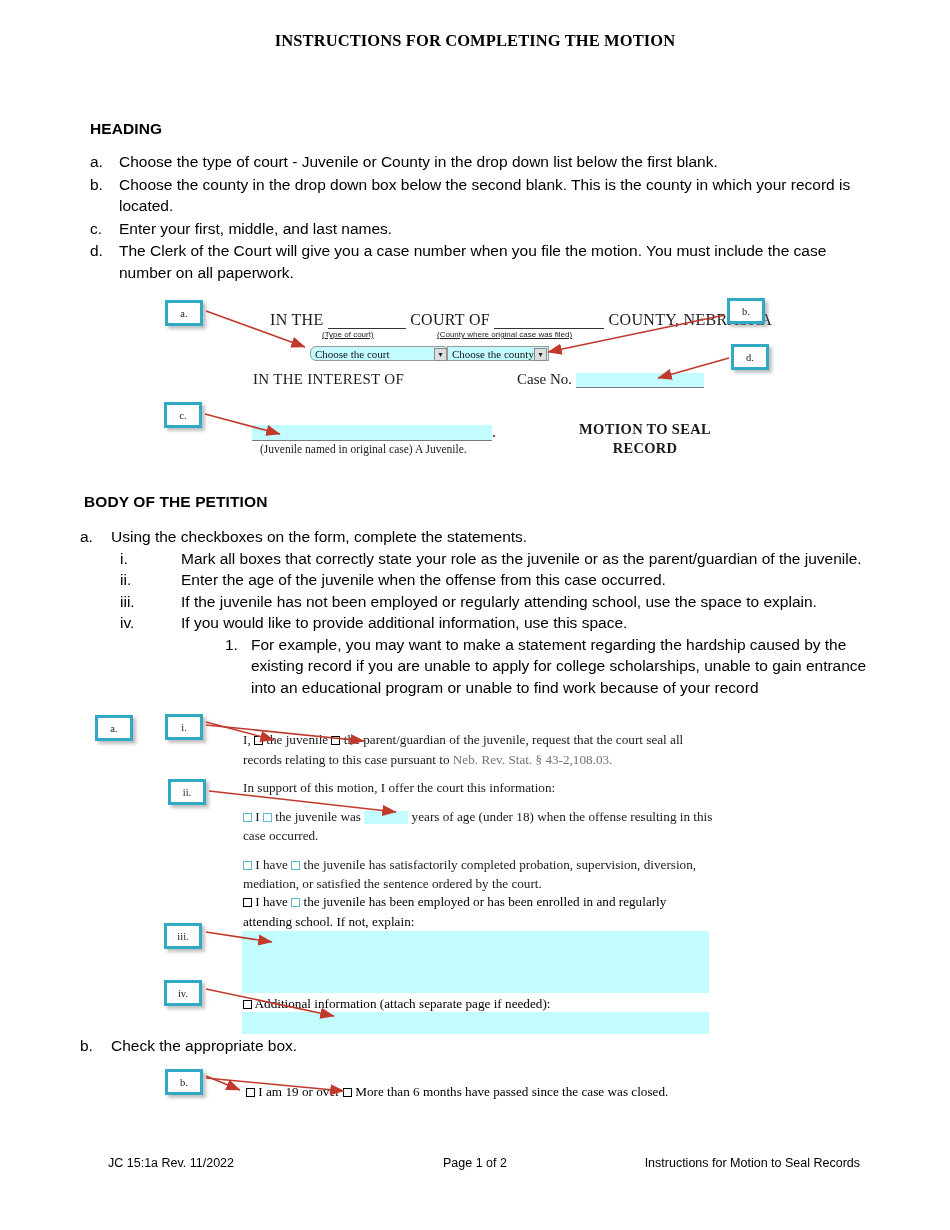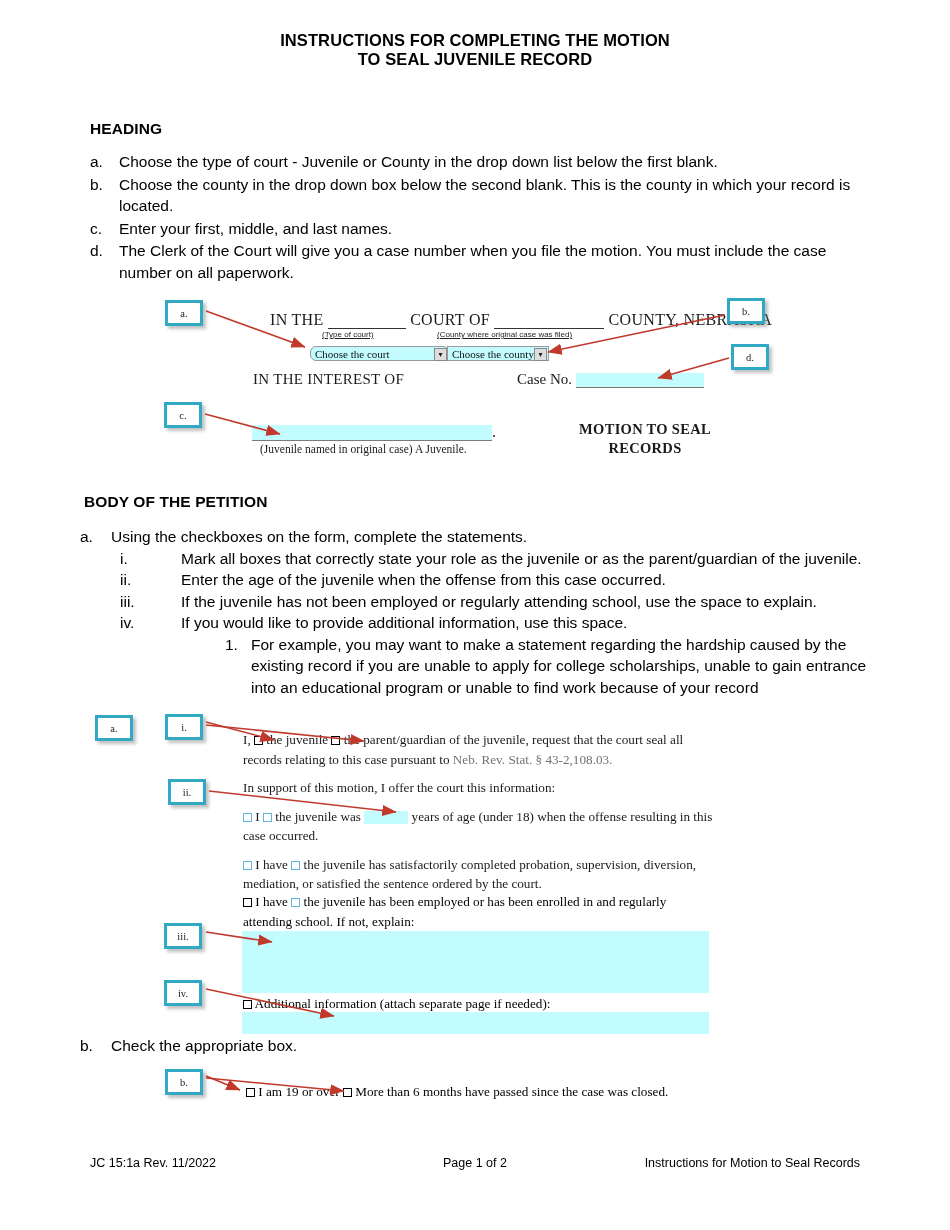--- a/index.html
+++ b/index.html
@@ -25,20 +25,21 @@
   .doc-title {
     position: absolute;
     top: 31px;
     left: 0;
     width: 950px;
     text-align: center;
     font-weight: bold;
     font-size: 16.5px;
     line-height: 19px;
     letter-spacing: 0.1px;
+    font-family: Liberation Serif, serif;
   }
   .doc-title .line2 { display: block; }
 
   
   .section-heading {
     position: absolute;
     font-weight: bold;
     font-size: 15.5px;
     letter-spacing: 0.1px;
   }
@@ -230,32 +231,31 @@
   }
 
   
   .footer {
     position: absolute;
     top: 1156px;
     left: 0;
     width: 950px;
     font-size: 12.5px;
   }
-  .footer .fl { position: absolute; left: 90px; }
+  .footer .fl { position: absolute; left: 108px; }
   .footer .fc { position: absolute; left: 0; width: 950px; text-align: center; }
   .footer .fr { position: absolute; right: 90px; padding-left: 40px; }
 </style>
 </head>
 <body>
 
 <div class="page">
 
   <div class="doc-title">
     <span>INSTRUCTIONS FOR COMPLETING THE MOTION</span>
-    <span class="line2">TO SEAL JUVENILE RECORD</span>
   </div>
 
   <div class="section-heading" id="heading-h">HEADING</div>
 
   <div class="list" id="heading-list">
     <div class="li">
       <span class="marker">a.</span>
       <span class="txt">Choose the type of court - Juvenile or County in the drop down list below the first blank.</span>
     </div>
     <div class="li">
@@ -301,21 +301,21 @@
       <span class="cyan"></span>
     </div>
 
     <div id="namefield">
       <span class="cyan"></span><span>.</span>
     </div>
     <div id="namelabel">(Juvenile named in original case)   A Juvenile.</div>
 
     <div id="mts">
       <span>MOTION TO SEAL</span><br>
-      <span>RECORDS</span>
+      <span>RECORD</span>
     </div>
   </div>
 
   <div class="callout" style="top:300px; left:165px; width:38px; height:26px;">a.</div>
   <div class="callout" style="top:298px; left:727px; width:38px; height:26px;">b.</div>
   <div class="callout" style="top:344px; left:731px; width:38px; height:26px;">d.</div>
   <div class="callout" style="top:402px; left:164px; width:38px; height:26px;">c.</div>
 
   <div class="section-heading" id="body-h">BODY OF THE PETITION</div>
 

